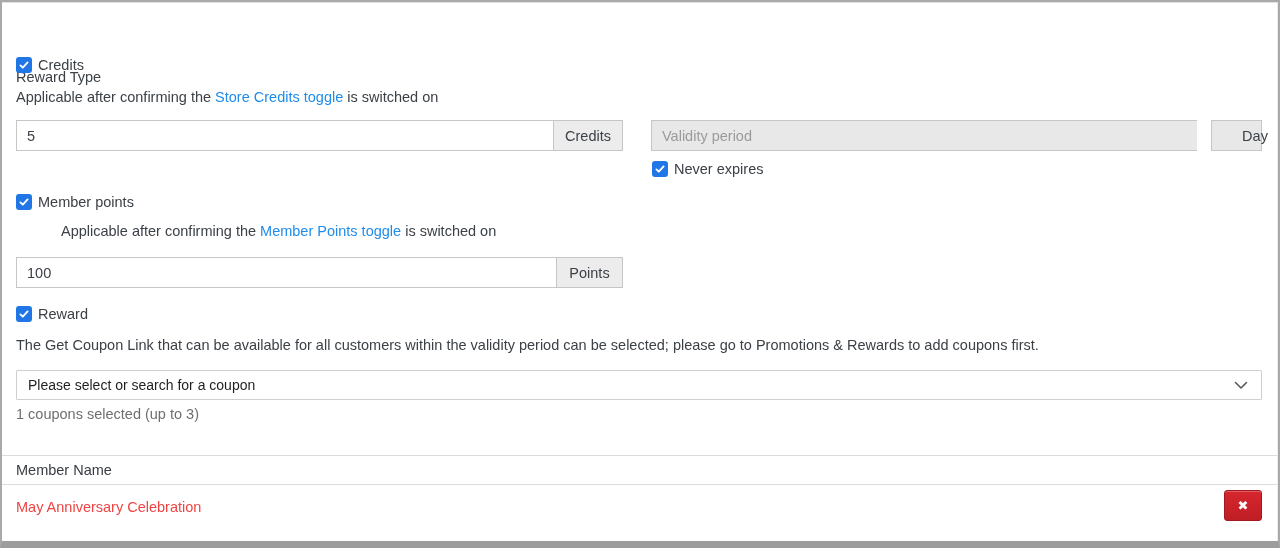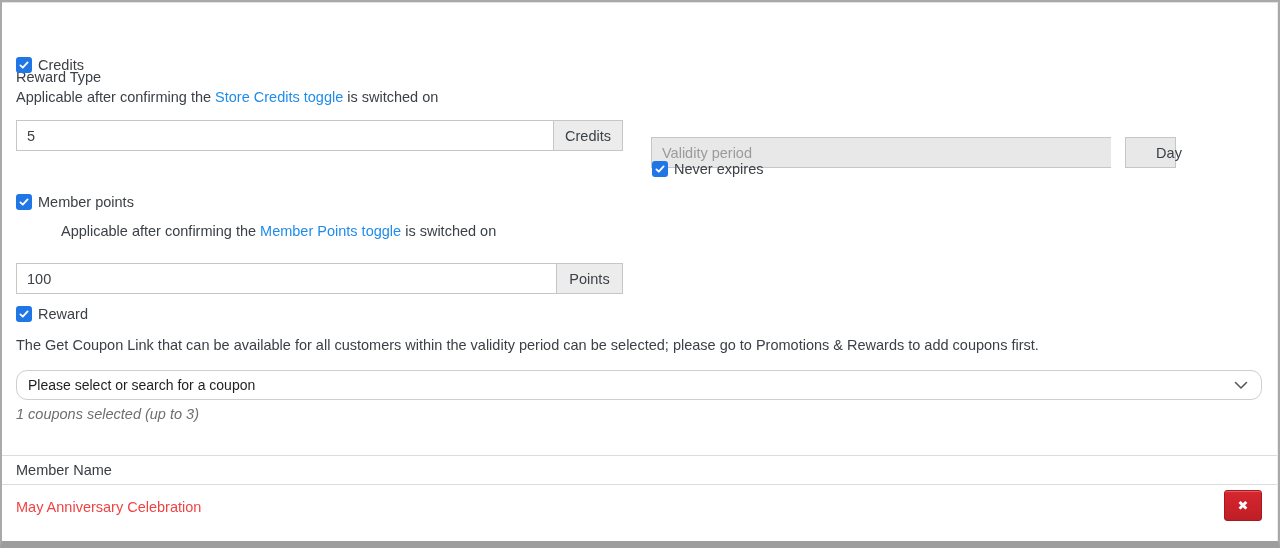--- a/index.html
+++ b/index.html
@@ -41,21 +41,21 @@
     display:flex; align-items:center; justify-content:center;
     font-size:14.5px; color:#3c4147;
   }
   .input-group.disabled .field { background:#e8e8e8; color:#9b9b9b; }
   .input-group.disabled .field::placeholder { color:#9b9b9b; opacity:1; }
   .input-group.disabled .suffix { background:#e8e8e8; }
 
   
   .select-box {
     display:flex; align-items:center; height:30px; border:1px solid #cfcfcf;
-    background:#fff; cursor:pointer; border-radius:11px;
+    background:#fff; cursor:pointer; border-radius:1px;
   }
   .select-box .select-text { font-size:14px; color:#1f1f1f; padding-left:11px; flex:1; white-space:nowrap; }
   .select-box .chev { margin-right:13px; display:flex; align-items:center; }
 
   
   .hline { position:absolute; left:0; width:1280px; height:1px; background:#dcdcdc; }
 
   .delete-btn {
     position:absolute; width:38px; height:31px; border-radius:3px; cursor:pointer;
     background:linear-gradient(#d7262e, #bf1e26);
@@ -84,21 +84,21 @@
 
   <div class="abs desc" style="left:16px; top:89px;">
     <span>Applicable after confirming the </span><span class="link">Store Credits toggle</span><span> is switched on</span>
   </div>
 
   <div class="abs input-group" style="left:16px; top:120px; width:607px;">
     <input class="field" type="text" value="5" style="">
     <div class="suffix" style="width:70px;">Credits</div>
   </div>
 
-  <div class="abs input-group disabled" style="left:651px; top:137px; width:525px;gap:14px;">
+  <div class="abs input-group disabled" style="left:651px; top:120px; width:611px;gap:14px;">
     <input class="field" type="text" disabled="" placeholder="Validity period" style="">
     <div class="suffix" style="width:51px;padding-left:37px;">Day</div>
   </div>
 
   <div class="abs checkbox" style="left:652px; top:161px;">
     <span>
       <svg viewBox="0 0 16 16">
           <path d="M3.2 8.6 L6.4 11.6 L12.8 4.6" stroke="#fff" stroke-width="2.4" fill="none" stroke-linecap="round" stroke-linejoin="round"></path>
         </svg>
     </span>
@@ -111,21 +111,21 @@
           <path d="M3.2 8.6 L6.4 11.6 L12.8 4.6" stroke="#fff" stroke-width="2.4" fill="none" stroke-linecap="round" stroke-linejoin="round"></path>
         </svg>
     </span>
   </div>
   <div class="abs lbl" style="left:38px; top:194px;">Member points</div>
 
   <div class="abs desc" style="left:16px; top:223px;margin-left:45px;">
     <span>Applicable after confirming the </span><span class="link">Member Points toggle</span><span> is switched on</span>
   </div>
 
-  <div class="abs input-group" style="left:16px; top:263px; width:607px;">
+  <div class="abs input-group" style="left:16px; top:257px; width:607px;">
     <input class="field" type="text" value="100" style="">
     <div class="suffix" style="width:67px;">Points</div>
   </div>
 
   <div class="abs checkbox" style="left:16px; top:306px;">
     <span>
       <svg viewBox="0 0 16 16">
           <path d="M3.2 8.6 L6.4 11.6 L12.8 4.6" stroke="#fff" stroke-width="2.4" fill="none" stroke-linecap="round" stroke-linejoin="round"></path>
         </svg>
     </span>
@@ -136,21 +136,21 @@
 
   <div class="abs select-box" style="left:16px; top:370px; width:1246px;">
     <div class="select-text">Please select or search for a coupon</div>
     <div class="chev">
       <svg width="14" height="9" viewBox="0 0 14 9">
           <path d="M1.5 1.5 L7 7 L12.5 1.5" stroke="#55595e" stroke-width="1.6" fill="none" stroke-linecap="round" stroke-linejoin="round"></path>
         </svg>
     </div>
   </div>
 
-  <div class="abs desc muted" style="left:16px; top:406px;font-style:italic;">1 coupons selected (up to 3)</div>
+  <div class="abs desc muted" style="left:16px; top:406px;">1 coupons selected (up to 3)</div>
 
   <div class="hline" style="top:455px;"></div>
   <div class="abs lbl" style="left:16px; top:462px; color:#383d42;">Member Name</div>
   <div class="hline" style="top:484px;"></div>
 
   <div class="abs lbl" style="left:16px; top:499px; color:#ef4444;">May Anniversary Celebration</div>
 
   <div class="delete-btn" style="left:1224px; top:490px;">
     <span>✖</span>
   </div>

